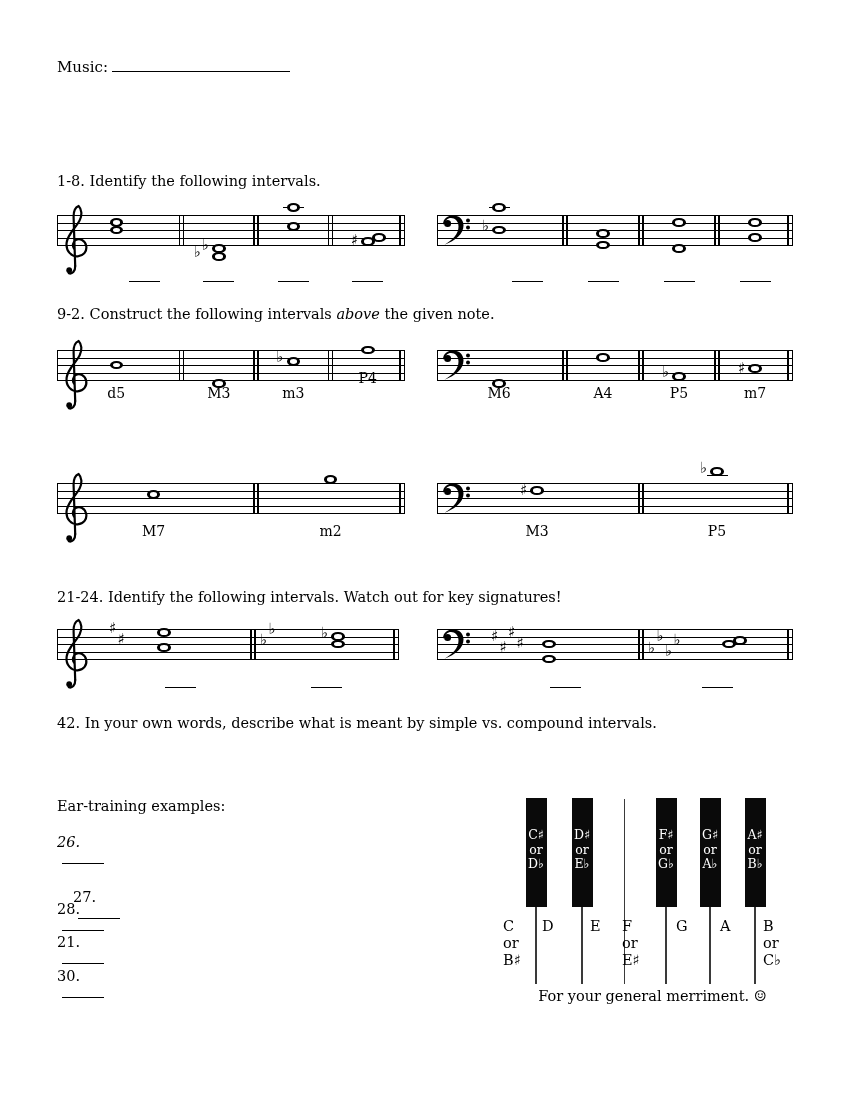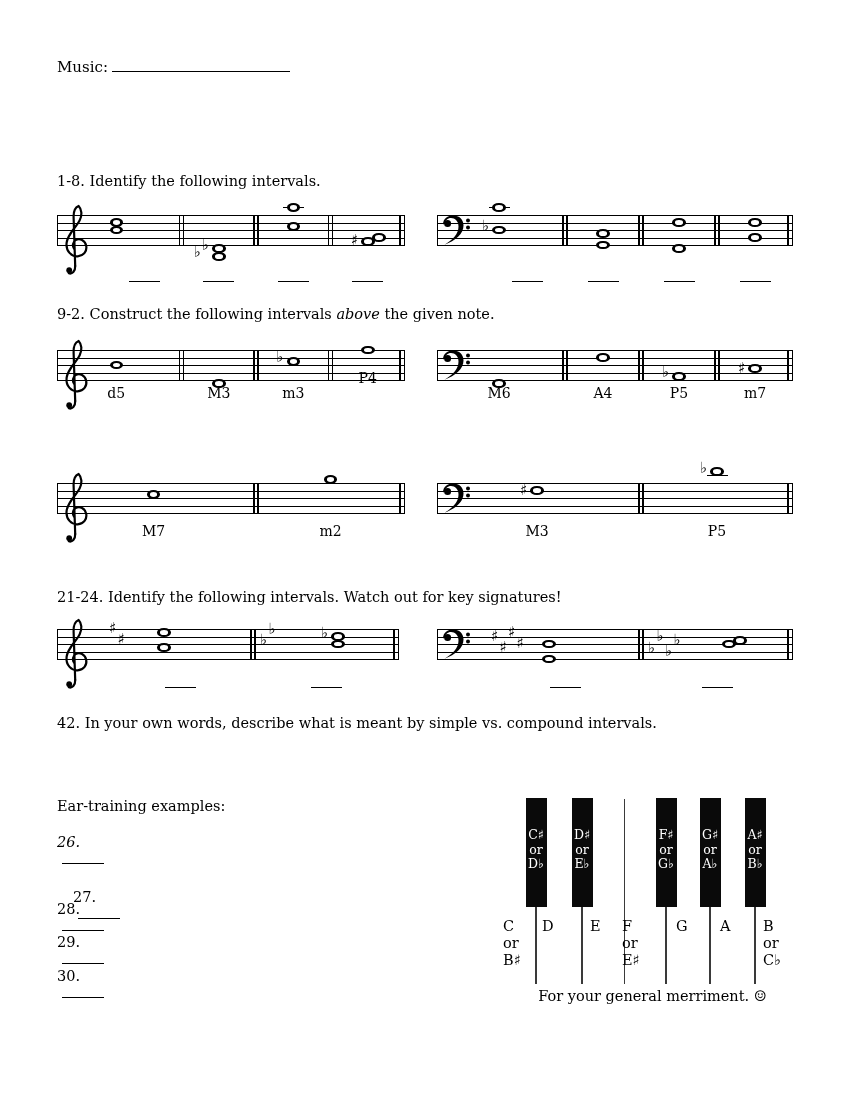--- a/index.html
+++ b/index.html
@@ -49,21 +49,21 @@
   <div class="abs sect" style="left:57px;top:589px;">21-24. Identify the following intervals. Watch out for key signatures!</div>
 
   <div class="abs sect" style="left:57px;top:715px;">42. In your own words, describe what is meant by simple vs. compound intervals.</div>
 
   <div class="abs sect" style="left:57px;top:798px;">Ear-training examples:</div>
 
   <div id="ear-list" class="abs" style="left:57px;top:0;">
       <div class="abs ear-item" style="left: 0px; top: 834px; font-style: italic;"><span>26.</span><span class="ear-blank"></span></div>
       <div class="abs ear-item" style="left: 16px; top: 867.4px; margin-top: 22px;"><span>27.</span><span class="ear-blank"></span></div>
       <div class="abs ear-item" style="left: 0px; top: 900.8px;"><span>28.</span><span class="ear-blank"></span></div>
-      <div class="abs ear-item" style="left: 0px; top: 934.2px;"><span>29.</span><span class="ear-blank"></span></div>
+      <div class="abs ear-item" style="left: 0px; top: 934.2px;"><span>21.</span><span class="ear-blank"></span></div>
       <div class="abs ear-item" style="left: 0px; top: 967.6px;"><span>30.</span><span class="ear-blank"></span></div>
     </div>
 
   <div id="kb" class="abs kb">
     <div class="kb-caption">For your general merriment. ☺</div>
   <div class="black-key" style="left: 20.5px;">
         <div>C♯</div>
         <div>or</div>
         <div>D♭</div>
       </div>

